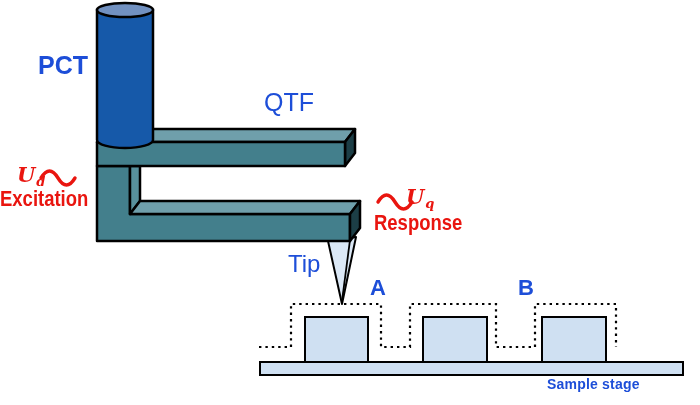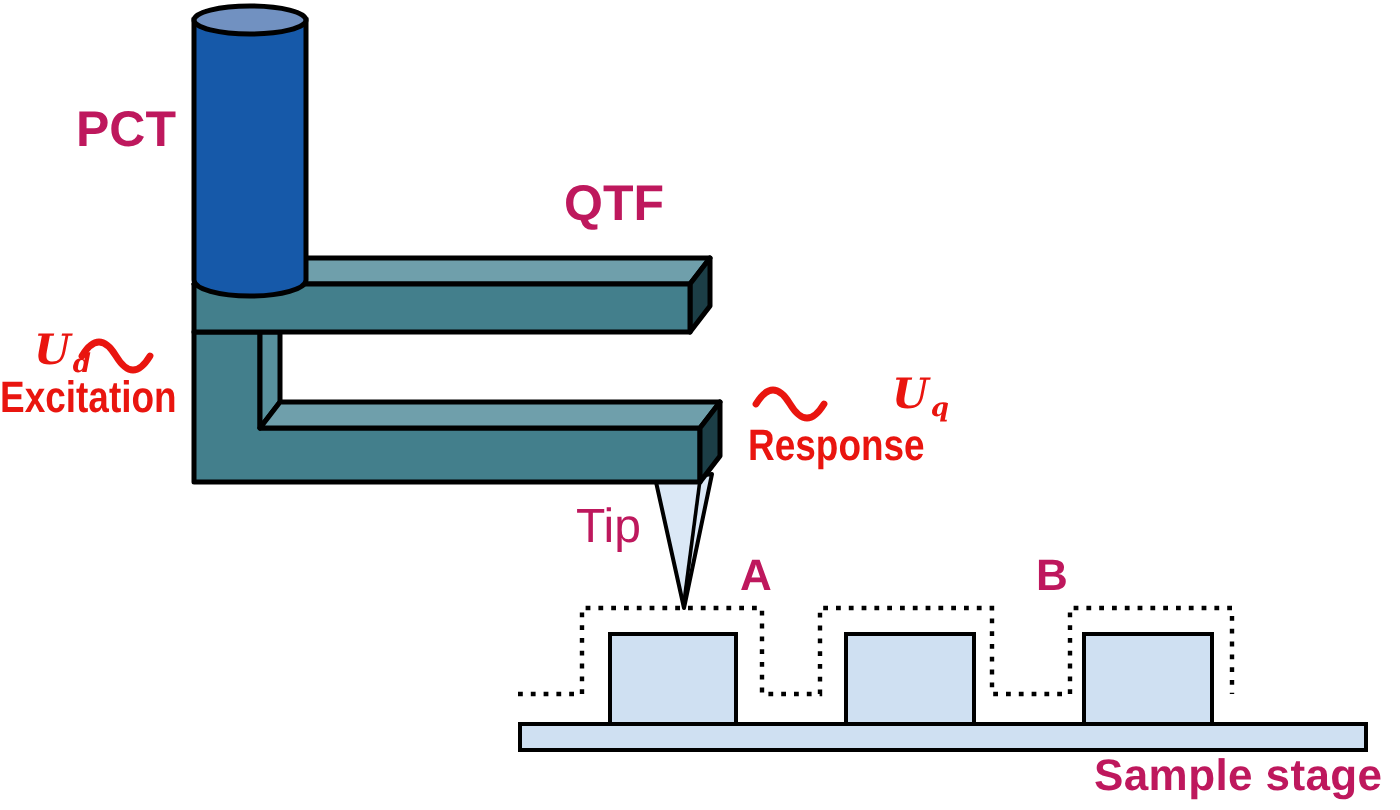--- a/index.html
+++ b/index.html
@@ -2,40 +2,40 @@
 <html style="--background: #ffffff; --signal-red: #e9150f; --fork-front: #437f8c; --fork-top: #6f9fab; --fork-side: #58919d; --fork-end: #1c3e46; --cylinder-body: #1659a9; --cylinder-top: #7191c1; --sample-fill: #cfe0f2; --tip-fill: #dbe8f6; --outline: #000000;"><head>
 <meta charset="utf-8">
 <style>
   html,body{margin:0;padding:0;background:#fff;}
   .canvas{
     position:relative;width:700px;height:405px;background:var(--background,#fff);
     overflow:hidden;font-family:"Liberation Sans",sans-serif;
   }
   .canvas svg{position:absolute;left:0;top:0;}
   .lbl{
-    position:absolute;line-height:1;white-space:nowrap;color:#be185d;
+    position:absolute;line-height:1;white-space:nowrap;color:#1d4ed8;
     font-family:"Liberation Sans",sans-serif;font-weight:700;
   }
   .lbl-pct {left:38px;  top:53px;  font-size:25px;font-weight:600;}
-  .lbl-qtf {left:282px; top:90px;  font-size:25px;font-weight:700;}
+  .lbl-qtf {left:264px; top:90px;  font-size:25px;font-weight:400;}
   .lbl-tip {left:288px; top:252px; font-size:24px;font-weight:400;}
   .lbl-a   {left:370px; top:277px; font-size:22px;font-weight:600;}
   .lbl-b   {left:518px; top:277px; font-size:22px;font-weight:600;}
-  .lbl-stage{left:547px;top:377px; font-size:22px;font-weight:600;letter-spacing:.2px;}
+  .lbl-stage{left:547px;top:377px; font-size:14px;font-weight:600;letter-spacing:.2px;}
   .red{color:var(--signal-red,#e9150f);}
   .cond{transform:scaleX(.84);transform-origin:left top;}
   .lbl-excitation{left:0px;  top:188px; font-size:22px;}
   .lbl-response  {left:374px;top:212px; font-size:22px;}
   .usym{
     position:absolute;line-height:1;white-space:nowrap;
     font-family:"DejaVu Serif",serif;font-style:italic;font-weight:700;font-size:21px;
   }
   .usym sub{font-size:13px;line-height:1;vertical-align:-4px;margin-left:1px;}
   .usym-d{left:17px;  top:164px;}
-  .usym-q{left:446px;top:186px;}
+  .usym-q{left:406px;top:186px;}
 </style>
 </head>
 <body>
 
 <div class="canvas">
 
   <svg width="700" height="405" viewBox="0 0 700 405">
 
     <g>
       <polygon points="328,241 356,237 342,304" style="fill:var(--tip-fill);stroke:var(--outline);stroke-width:2;stroke-linejoin:round"></polygon>

